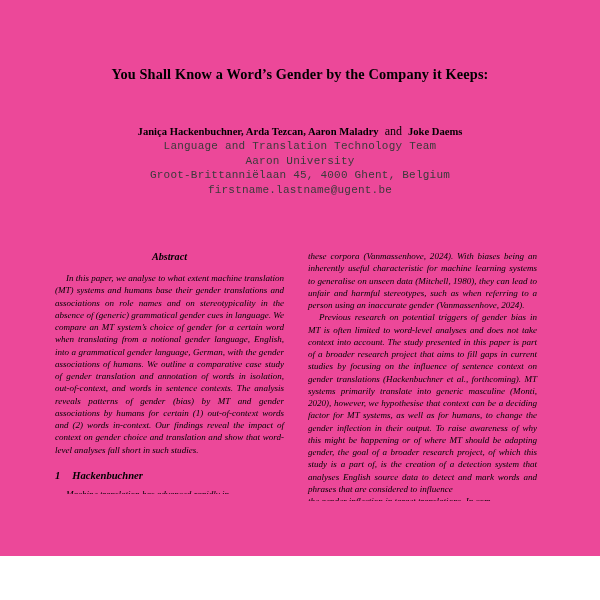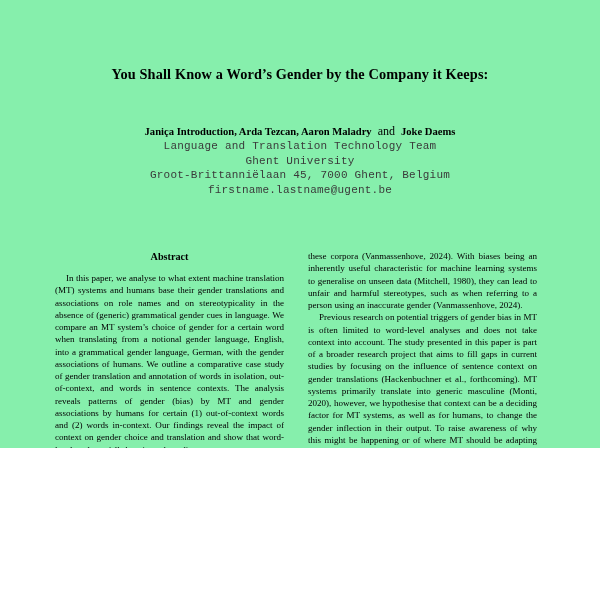--- a/index.html
+++ b/index.html
@@ -3,22 +3,22 @@
 <meta charset="utf-8">
 <style>
   html, body {
     margin: 0;
     padding: 0;
     background: #ffffff;
   }
   .page {
     position: relative;
     width: 600px;
-    height: 448px;
-    background: #86efac;
+    height: 556px;
+    background: #ec4899;
     overflow: hidden;
     font-family: "Liberation Serif", "DejaVu Serif", serif;
     color: #000000;
   }
 
   
   .title-block {
     position: absolute;
     left: 60px;
     top: 64px;
@@ -65,20 +65,21 @@
   
   .col {
     position: absolute;
     top: 250px;
     width: 229px;
     font-size: 9.05px;
     line-height: 12.25px;
     text-align: justify;
     text-justify: inter-word;
     hyphens: none;
+    font-style: italic;
   }
   .col-left  { left: 55px; }
   .col-right { left: 308px; }
 
   .section-heading-centered {
     font-weight: bold;
     font-size: 10.2px;
     text-align: center;
     margin: 0 0 9px 0;
     line-height: 13px;
@@ -113,25 +114,25 @@
 <body>
 
 <div class="page">
 
   <div class="title-block">
     <div class="paper-title-line">You Shall Know a Word’s Gender by the Company it Keeps:</div>
   </div>
 
   <div class="authors-block">
     <div class="author-names">
-      <span>Janiça Introduction, Arda Tezcan, Aaron Maladry</span><span class="conj">&nbsp;&nbsp;</span><span class="conj">and</span><span class="conj">&nbsp;&nbsp;</span><span>Joke Daems</span>
+      <span>Janiça Hackenbuchner, Arda Tezcan, Aaron Maladry</span><span class="conj">&nbsp;&nbsp;</span><span class="conj">and</span><span class="conj">&nbsp;&nbsp;</span><span>Joke Daems</span>
     </div>
     <div class="affiliation-line">Language and Translation Technology Team</div>
-    <div class="affiliation-line">Ghent University</div>
-    <div class="affiliation-line">Groot-Brittanniëlaan 45, 7000 Ghent, Belgium</div>
+    <div class="affiliation-line">Aaron University</div>
+    <div class="affiliation-line">Groot-Brittanniëlaan 45, 4000 Ghent, Belgium</div>
     <div class="affiliation-line">firstname.lastname@ugent.be</div>
   </div>
 
   <div class="col col-left">
     <div class="section-heading-centered">Abstract</div>
     <p class="para">In this paper, we analyse to what extent machine translation (MT) systems and humans base their gender translations and associations on role names and on stereotypicality in the absence of (generic) grammatical gender cues in language. We compare an MT system’s choice of gender for a certain word when translating from a notional gender language, English, into a grammatical gender language, German, with the gender associations of humans. We outline a comparative case study of gender translation and annotation of words in isolation, out-of-context, and words in sentence contexts. The analysis reveals patterns of gender (bias) by MT and gender associations by humans for certain (1) out-of-context words and (2) words in-context. Our findings reveal the impact of context on gender choice and translation and show that word-level analyses fall short in such studies.</p>
 
     <div class="numbered-heading">
       <span class="sec-num">1</span>
       <span>Hackenbuchner</span>

